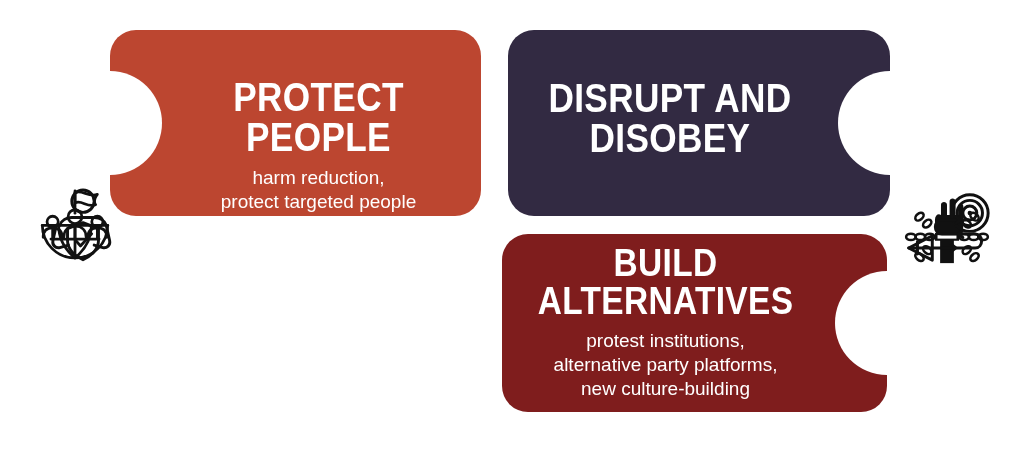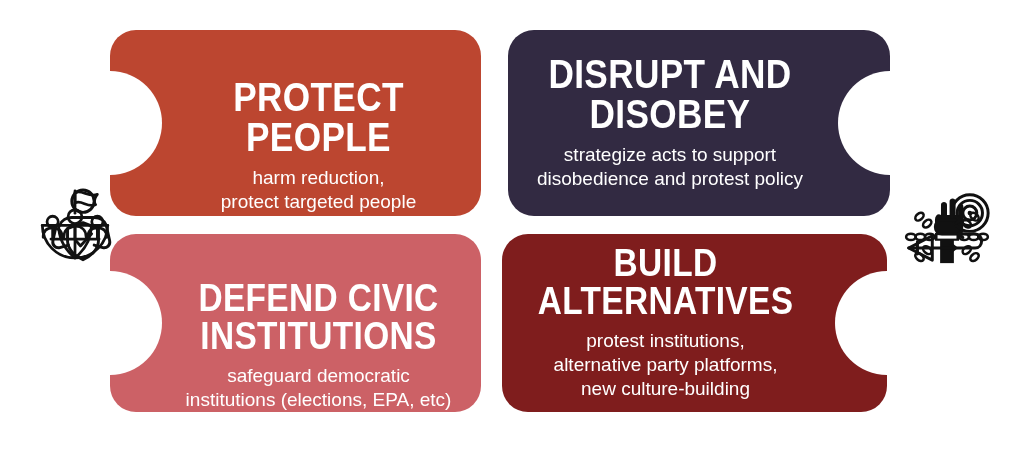--- a/index.html
+++ b/index.html
@@ -126,22 +126,20 @@
     <path d="M32 52 L50 45 L68 52 L68 66 C68 76 59 84 50 88
              C41 84 32 76 32 66 Z"></path>
     <path d="M41 65 L47 72 L60 58"></path>
   </svg>
 
   <div class="card notch-right" id="card-disrupt-disobey" style="background: rgb(50, 42, 66);">
     <div class="notch right"></div>
     <div class="card-body">
       <div class="heading">DISRUPT AND
 DISOBEY</div>
-      <div class="subtext">strategize acts to support
-disobedience and protest policy</div>
     </div>
   </div>
   <svg class="icon" id="icon-disrupt-disobey" viewBox="0 0 100 100">
     <g fill="#111111">
 
       <rect x="42" y="56" width="16" height="36"></rect>
 
       <path d="M36 42 C36 36 40 34 43 36 L43 24 C43 20 50 20 50 24
                L50 36 L53 36 L53 20 C53 16 60 16 60 20 L60 36 L63 36
                L63 26 C63 22 69 22 69 26 L69 48 C69 58 63 62 56 62
@@ -163,29 +161,20 @@
       <ellipse cx="70" cy="61.5" rx="5.5" ry="3.6"></ellipse>
       <ellipse cx="81" cy="61.5" rx="5.5" ry="3.6"></ellipse>
       <ellipse cx="92" cy="61.5" rx="5.5" ry="3.6"></ellipse>
       <ellipse cx="73" cy="46" rx="5.5" ry="3.6" transform="rotate(40 73 46)"></ellipse>
       <ellipse cx="82" cy="38" rx="5.5" ry="3.6" transform="rotate(40 82 38)"></ellipse>
       <ellipse cx="73" cy="77" rx="5.5" ry="3.6" transform="rotate(-40 73 77)"></ellipse>
       <ellipse cx="82" cy="85" rx="5.5" ry="3.6" transform="rotate(-40 82 85)"></ellipse>
     </g>
   </svg>
 
-  <div class="card notch-left" id="card-defend-civic" style="background: rgb(204, 97, 102);">
-    <div class="notch left"></div>
-    <div class="card-body">
-      <div class="heading">DEFEND CIVIC
-INSTITUTIONS</div>
-      <div class="subtext">safeguard democratic
-institutions (elections, EPA, etc)</div>
-    </div>
-  </div>
   <svg class="icon" id="icon-defend-civic" viewBox="0 0 100 100" fill="none" stroke="#111111" stroke-width="3.2" stroke-linecap="round" stroke-linejoin="round">
 
     <path d="M50 34 L50 8"></path>
     <path d="M50 10 C58 6 66 16 76 12 C70 20 74 24 74 24 C64 28 58 18 50 22 Z"></path>
 
     <path d="M12 48 A38 38 0 0 0 88 48"></path>
     <path d="M12 48 L88 48"></path>
     <path d="M50 48 L50 86"></path>
     <path d="M22 64 L78 64"></path>
     <path d="M31 48 C31 62 38 76 50 86 C62 76 69 62 69 48"></path>

